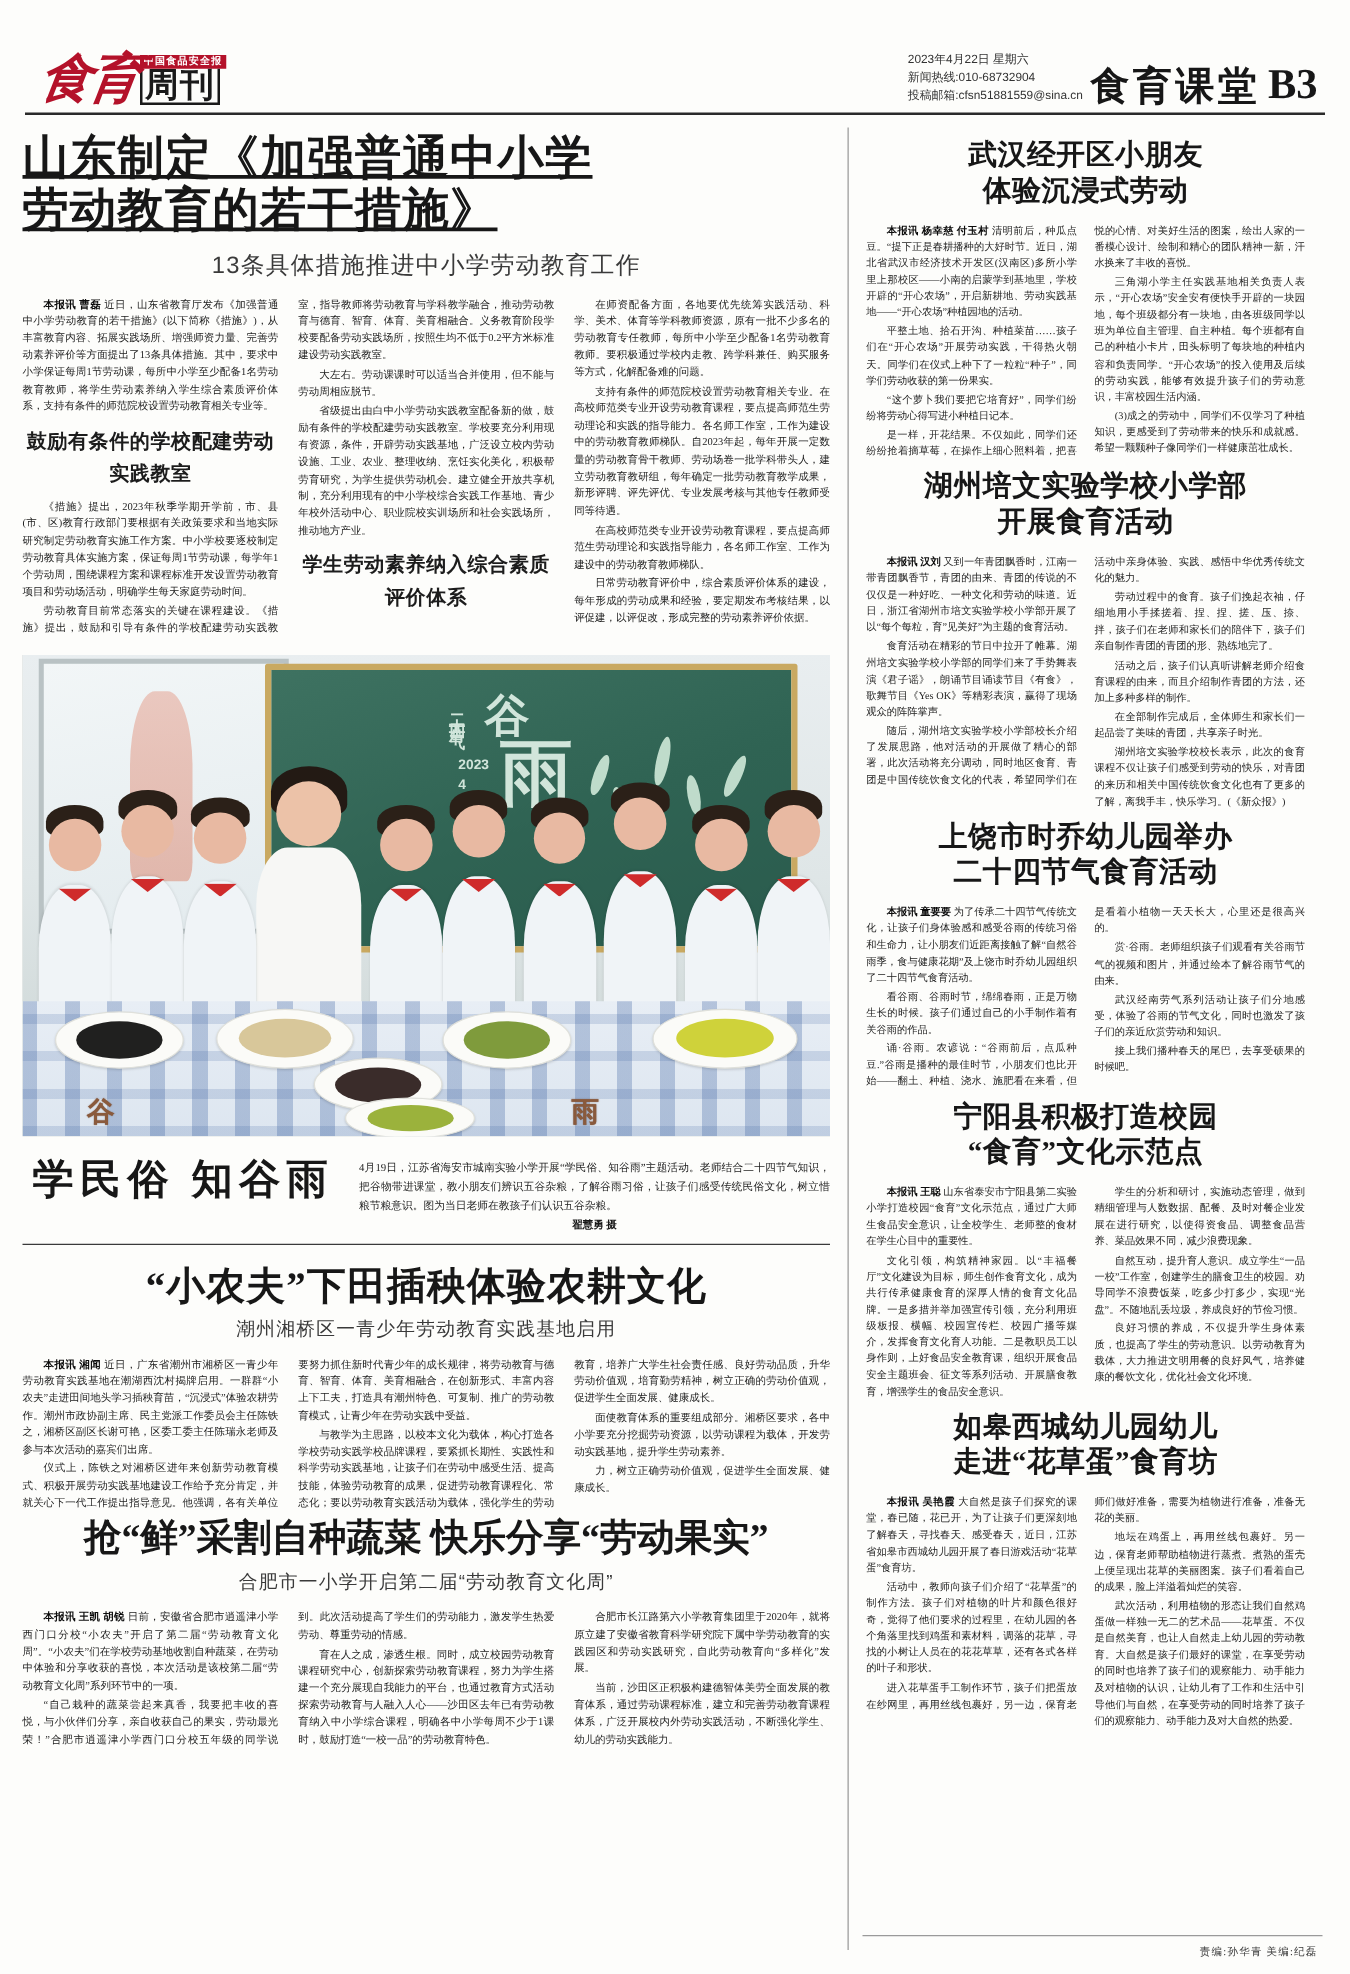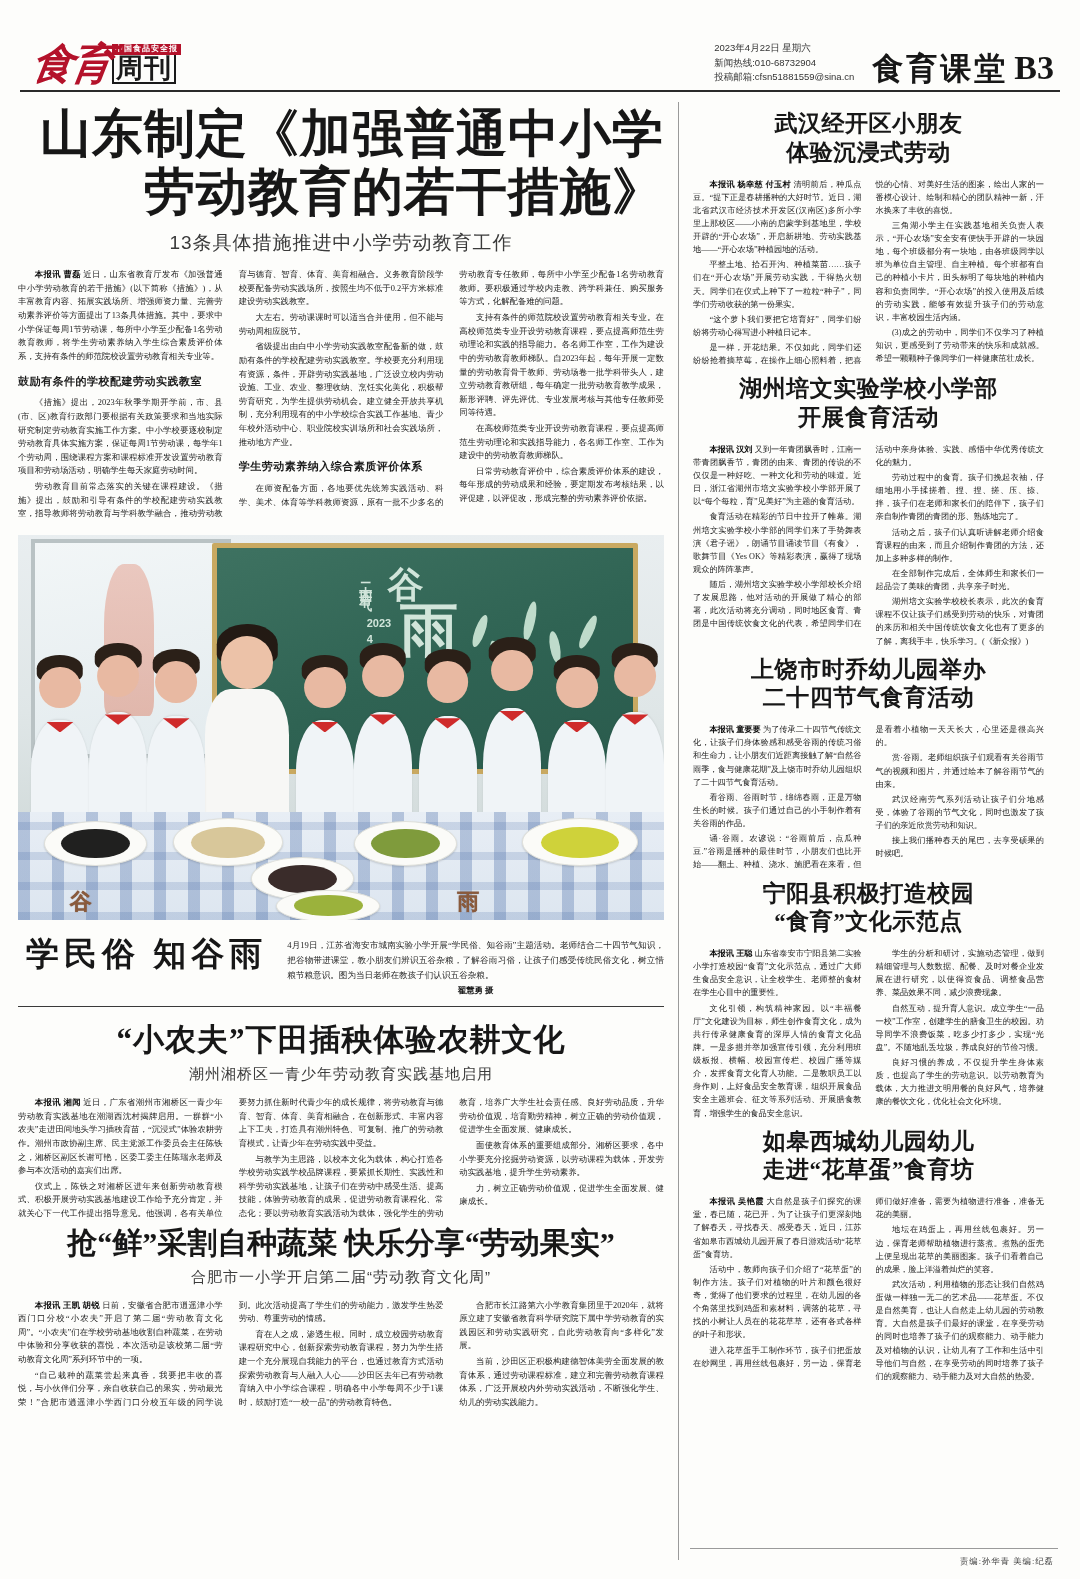--- a/index.html
+++ b/index.html
@@ -16,50 +16,50 @@
   
   .masthead { display:flex; align-items:flex-end; justify-content:space-between; height:62px; }
   .logo-wrap { display:flex; align-items:flex-end; gap:2px; padding-left:14px; }
   .logo-shi { font-family:"Liberation Serif",serif; font-size:42px; font-weight:bold; color:#b4122a;
               font-style:italic; letter-spacing:-3px; line-height:0.9; transform:skewX(-8deg); }
   .logo-stack { display:flex; flex-direction:column; align-items:flex-start;margin-top:21px; }
   .logo-seal { background:#b4122a; color:#fff; font-size:8px; letter-spacing:1px;
                padding:1px 3px; line-height:1.1; white-space:nowrap; font-weight:bold; }
   .logo-zk { font-size:27px; font-weight:bold; color:#1a1a1a; line-height:1;
              border:2px solid #1a1a1a; border-top:none; padding:0 2px; letter-spacing:1px;}
-  .masthead-right { display:flex; align-items:flex-end; gap:18px; padding-right:8px; }
+  .masthead-right { display:flex; align-items:flex-end; gap:6px; padding-right:8px; }
   .meta { font-size:9.5px; line-height:1.5; color:#333; text-align:left; font-family:"Liberation Sans",sans-serif;}
   .section-title { font-size:31px; font-weight:bold; letter-spacing:3px; line-height:1; }
   .page-no { font-size:34px; font-weight:bold; font-family:"Liberation Serif",serif; line-height:0.95; margin-left:6px;}
   .rule-thick { border-top:2px solid #2a2a2a; margin:6px 2px 0 2px; }
 
   
   .body-grid { display:flex; margin-top:10px; height:1458px; }
   .col-left  { width:660px; padding-right:14px; }
   .col-right { width:366px; padding-left:14px; border-left:1px solid #9a9a9a; }
 
   
-  .hl-main { text-align:right; font-size:51px; font-weight:bold; line-height:1.13;
-             letter-spacing:1px; margin-top:4px; }
+  .hl-main { text-align:left; font-size:37px; font-weight:bold; line-height:1.13;
+             letter-spacing:1px; margin-top:4px;text-decoration:underline; }
   .hl-sub  { text-align:center; font-size:19px; color:#3a3a3a; margin-top:9px;
              letter-spacing:1px; font-family:"Liberation Sans",sans-serif; }
   .hl-sec  { text-align:center; font-size:31px; font-weight:bold; line-height:1.2;
              letter-spacing:1px; }
   .hl-sec.wide { font-size:30px; letter-spacing:0; }
   .hl-r    { text-align:center; font-size:23px; font-weight:bold; line-height:1.25;
              letter-spacing:0.5px; }
 
   
   .cols3 { column-count:3; column-gap:16px; column-rule:none; margin-top:12px;
            font-size:8.4px; line-height:1.62; text-align:justify; color:#1c1c1c; }
   .cols2r { column-count:2; column-gap:14px; margin-top:10px;
             font-size:8.2px; line-height:1.6; text-align:justify; color:#1c1c1c; }
   .cols3 p, .cols2r p { text-indent:2em; margin-bottom:2px; }
   .byline { font-weight:bold; color:#0b0b0b; }
-  .subhead { font-size:11px; font-weight:bold; margin:9px 0 6px 0;
+  .subhead { font-size:16px; font-weight:bold; text-align:center; margin:9px 0 6px 0;
              break-inside:avoid; text-indent:0 !important; letter-spacing:0.5px;}
 
   
   .photo-box { margin-top:14px; position:relative; width:100%; height:385px; overflow:hidden;
                background:#cfd6d4; }
   .pb-wall { position:absolute; inset:0; background:linear-gradient(180deg,#e9eef0 0%,#dfe6e7 46%,#c9d3d2 100%); }
   .pb-board { position:absolute; left:30%; top:2%; width:66%; height:60%;
               background:linear-gradient(160deg,#3e7261 0%,#2f6353 55%,#2a5b4d 100%);
               border:5px solid #c9a961; border-radius:2px; }
   .pb-screen { position:absolute; left:2%; top:1%; width:31%; height:57%;

